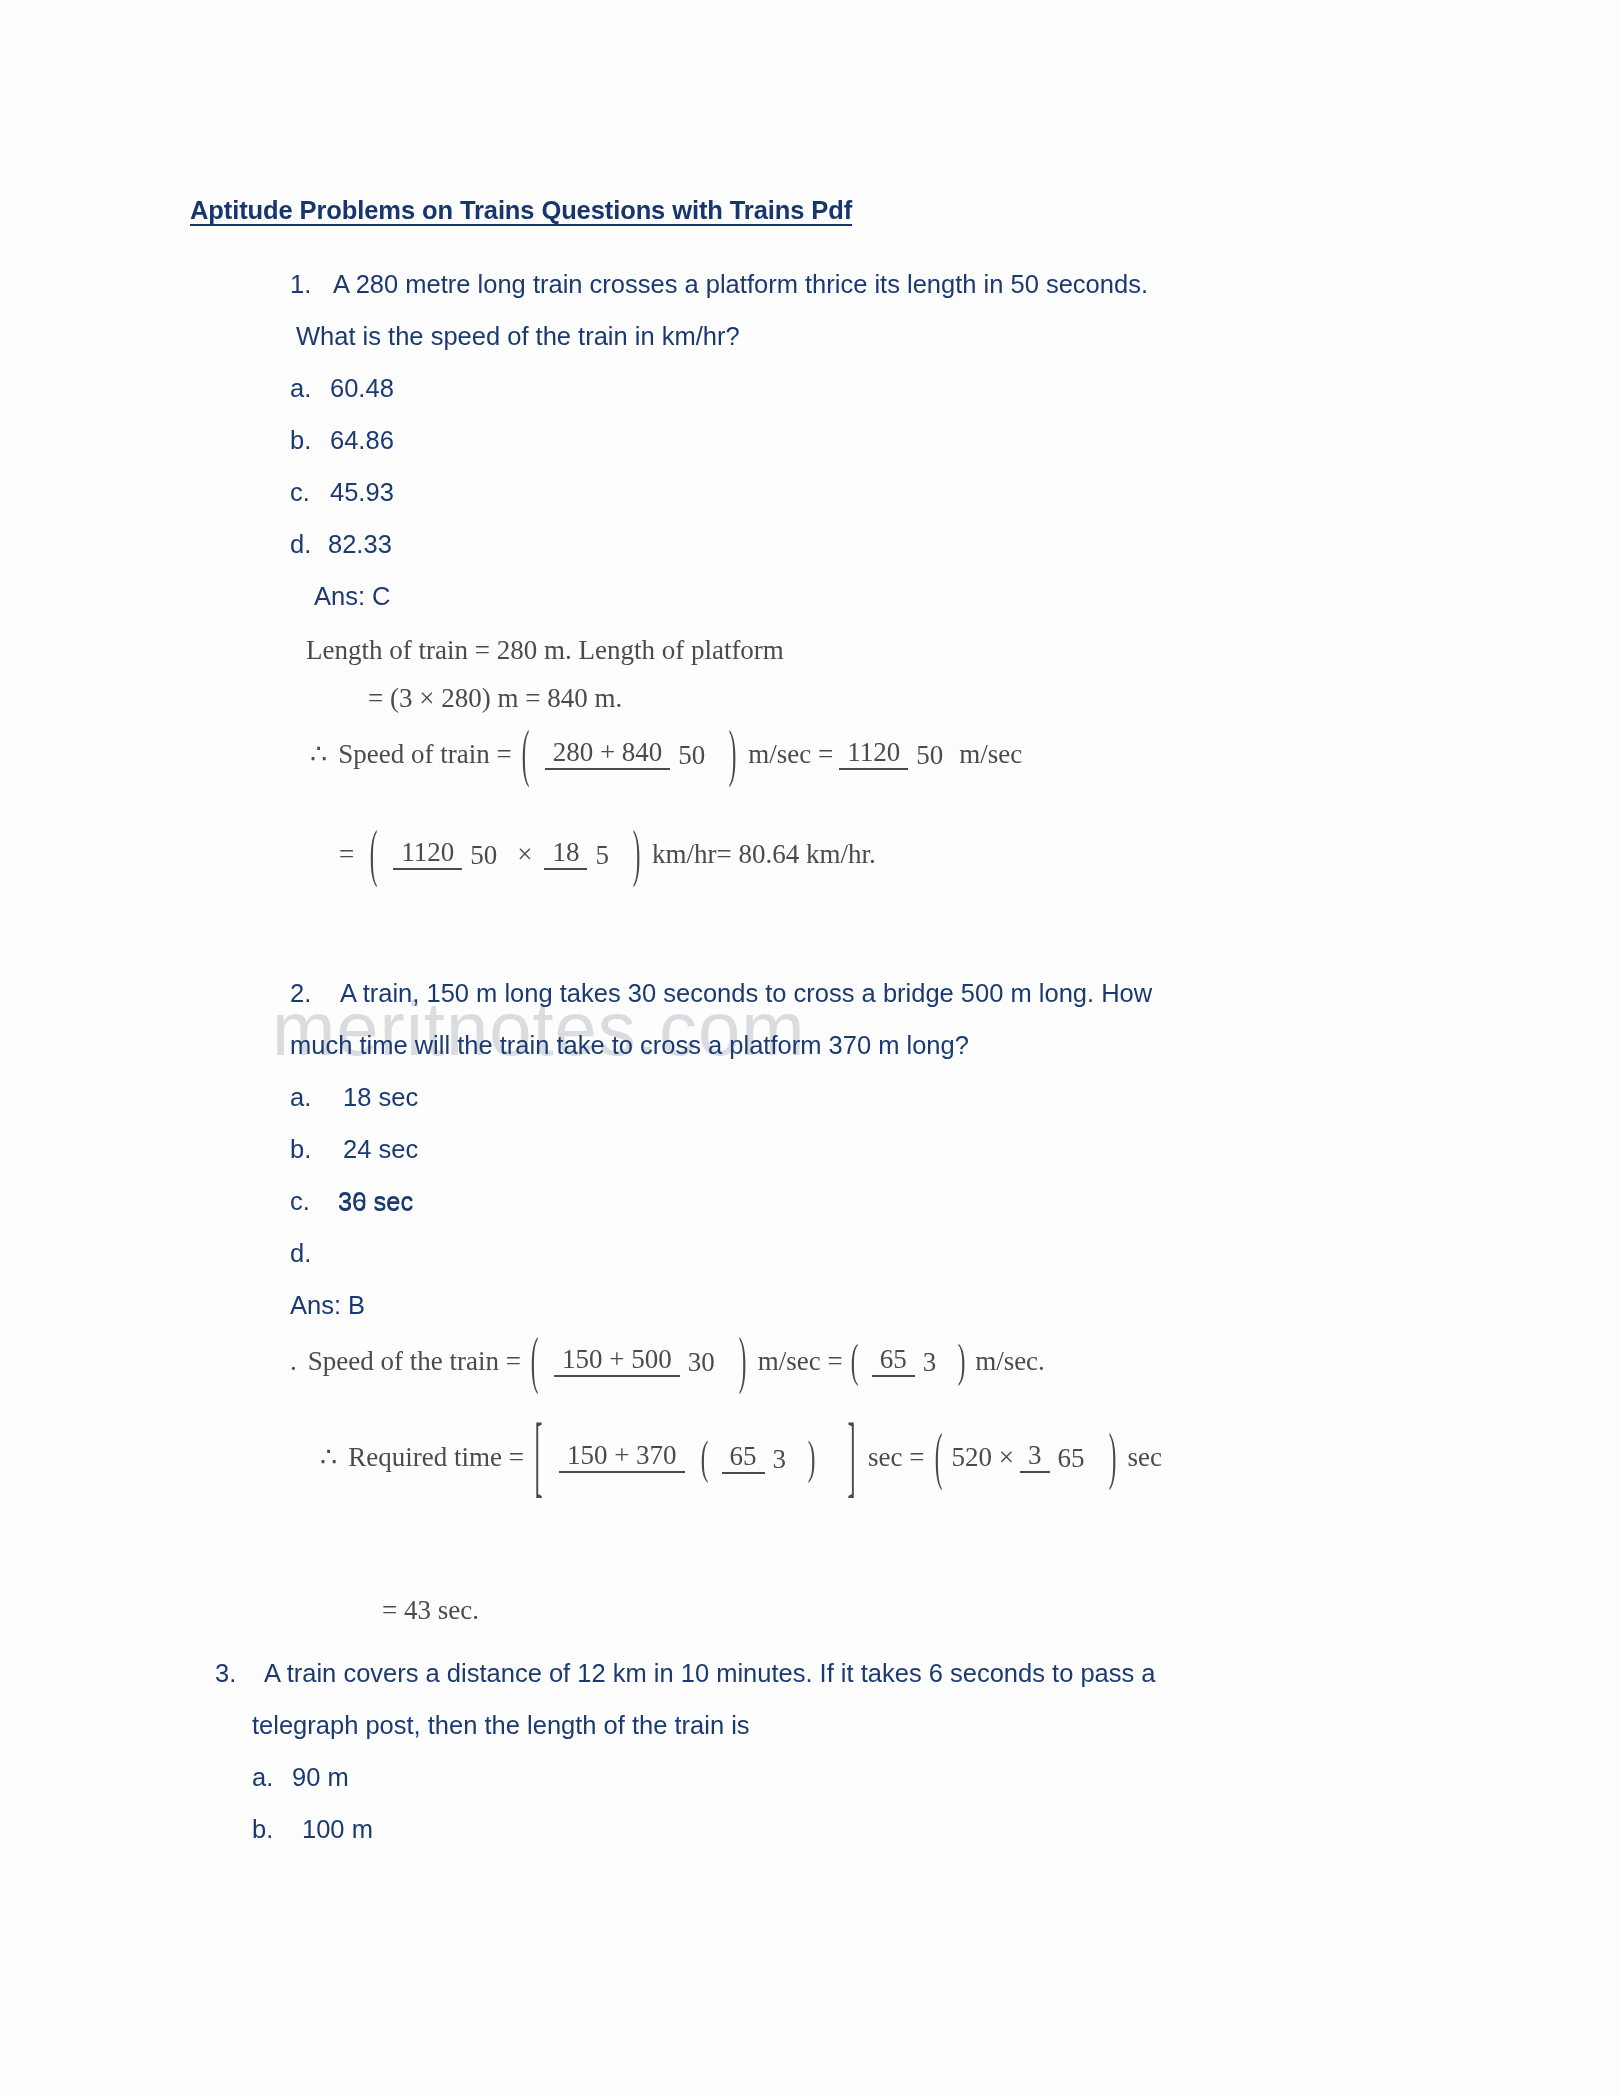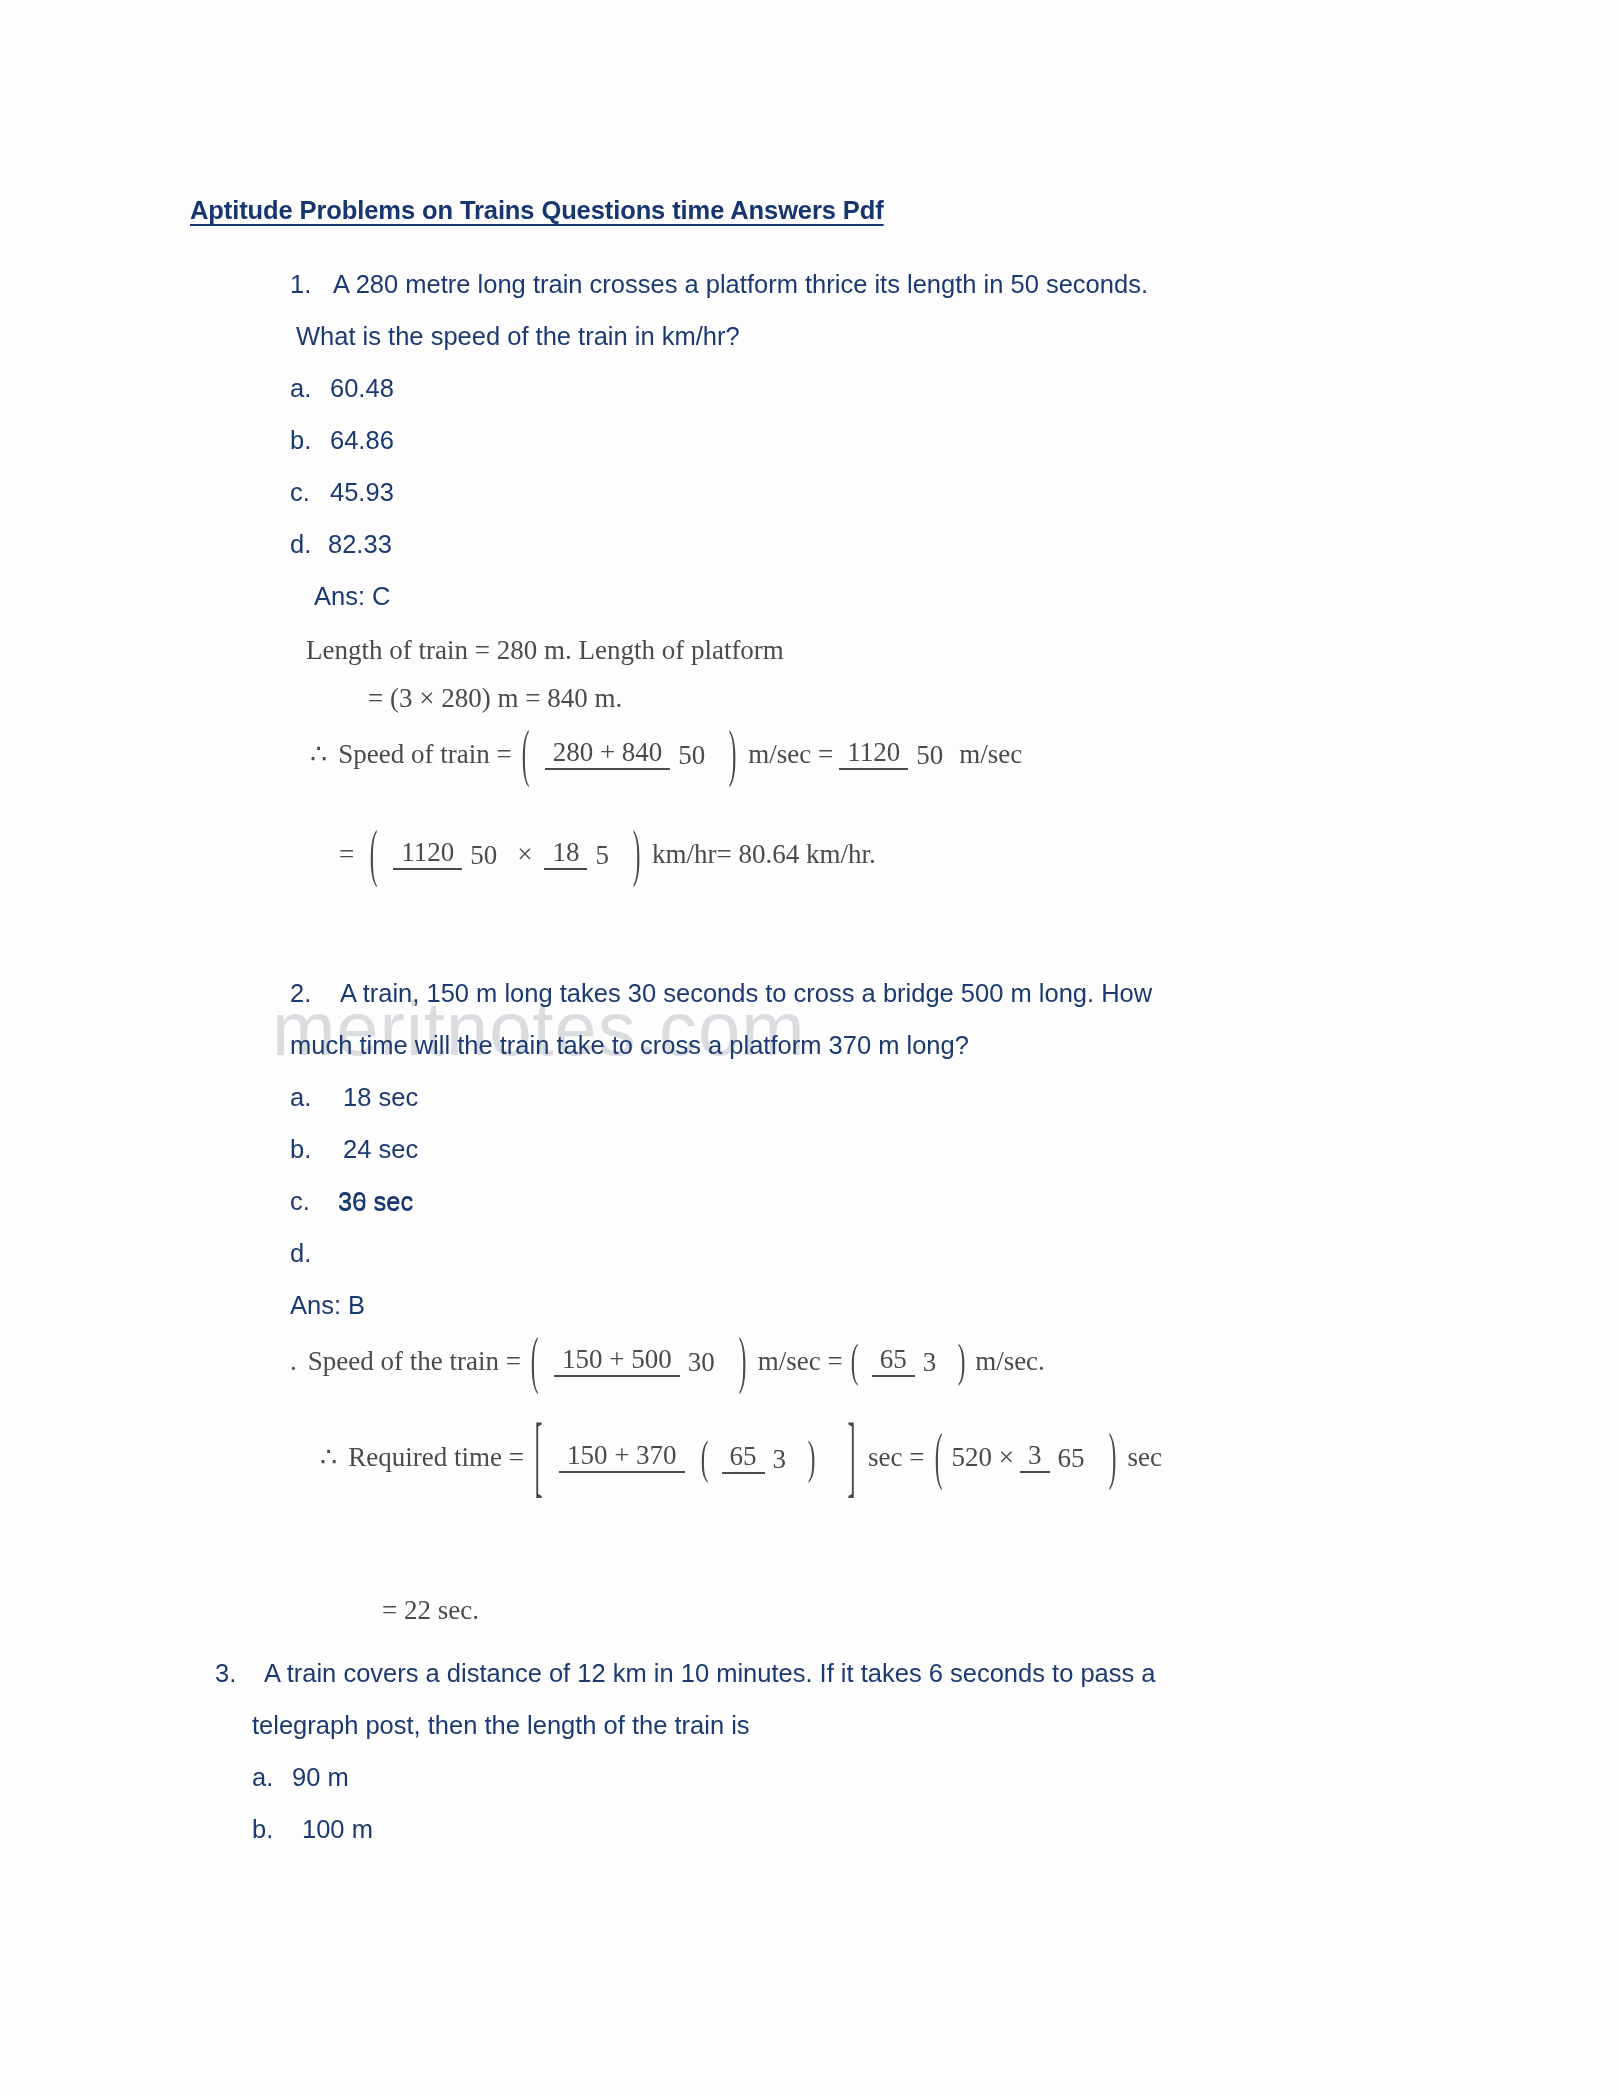--- a/index.html
+++ b/index.html
@@ -129,21 +129,21 @@
   .unit { margin-left: 2px; }
   .opsym { margin: 0 6px; }
 </style>
 </head>
 <body>
 
 <div class="page">
 
   <div class="watermark">meritnotes.com</div>
 
-  <div class="doc-title">Aptitude Problems on Trains Questions time Answers Pdf</div>
+  <div class="doc-title">Aptitude Problems on Trains Questions with Trains Pdf</div>
 
   <div class="qblock">
     <div class="q-num" style="left:290px; top:258px;">1.</div>
     <div class="q-text" style="left:333px; top:258px;">A 280 metre long train crosses a platform thrice its length in 50 seconds.</div>
     <div class="q-text" style="left:296px; top:310px;">What is the speed of the train in km/hr?</div>
 
     <div class="opt" style="left:290px; top:362px;">a.</div>
     <div class="opt" style="left:330px; top:362px;">60.48</div>
 
     <div class="opt" style="left:290px; top:414px;">b.</div>
@@ -262,21 +262,21 @@
         <span>520 ×</span>
         <span class="frac">
           <span class="num">3</span>
           <span class="den">65</span>
         </span>
         <span class="paren">)</span>
         <span class="unit">sec</span>
       </div>
     </div>
 
-    <div class="math" style="left:382px; top:1595px; font-size:27px;">= 22 sec.</div>
+    <div class="math" style="left:382px; top:1595px; font-size:27px;">= 43 sec.</div>
   </div>
 
   <div class="qblock">
     <div class="q-num" style="left:215px; top:1647px;">3.</div>
     <div class="q-text" style="left:264px; top:1647px;">A train covers a distance of 12 km in 10 minutes. If it takes 6 seconds to pass a</div>
     <div class="q-text" style="left:252px; top:1699px;">telegraph post, then the length of the train is</div>
 
     <div class="opt" style="left:252px; top:1751px;">a.</div>
     <div class="opt" style="left:292px; top:1751px;">90 m</div>
 

